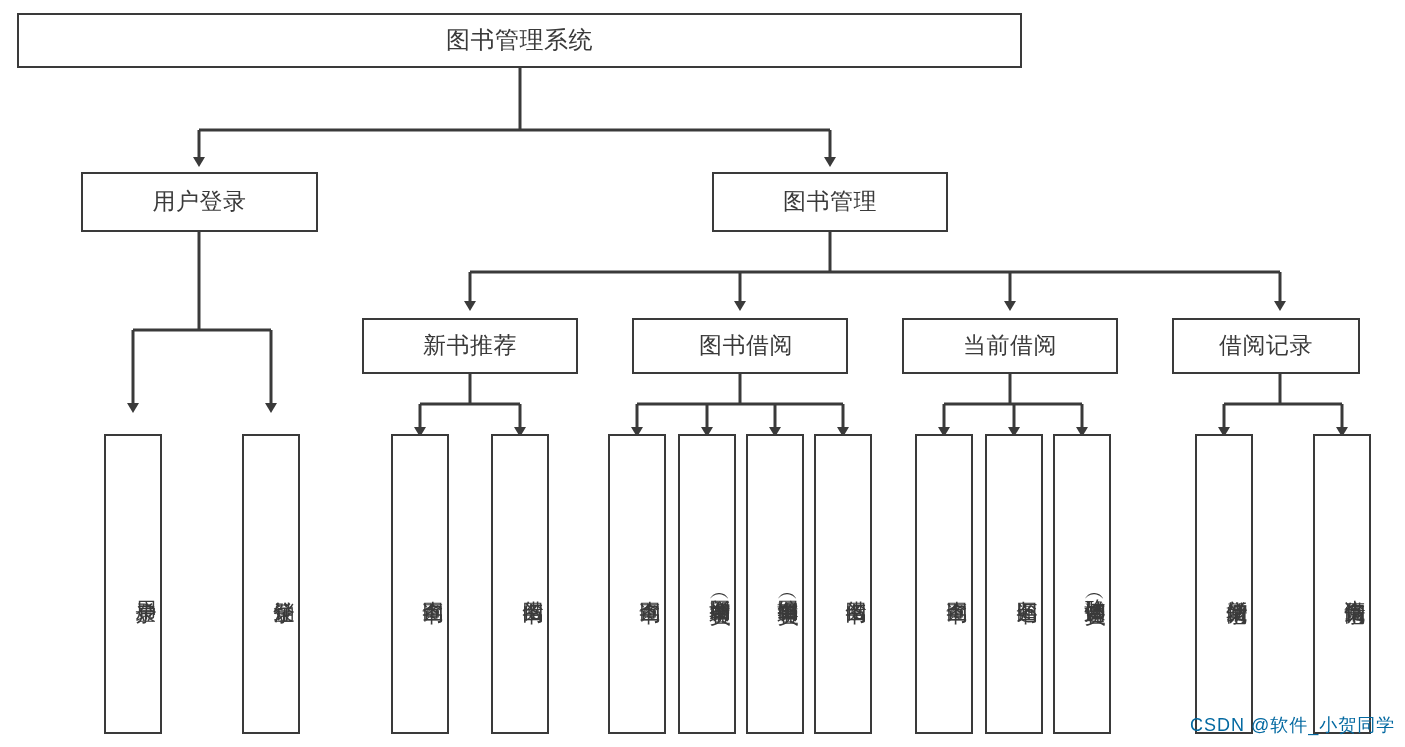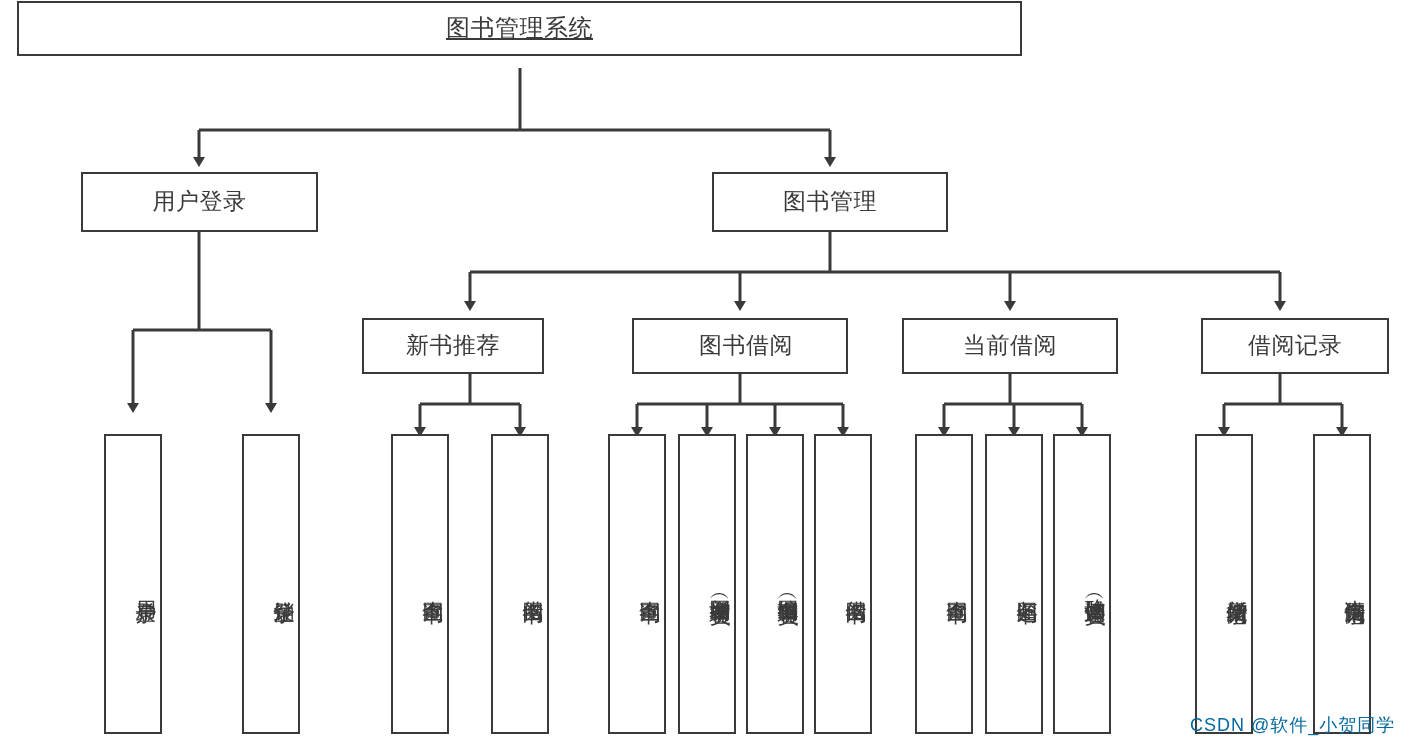--- a/index.html
+++ b/index.html
@@ -124,41 +124,41 @@
       <path d="M1014,404 L1014,428" marker-end="url(#arrow)"></path>
       <path d="M1082,404 L1082,428" marker-end="url(#arrow)"></path>
 
       <path d="M1280,374 L1280,404"></path>
       <path d="M1224,404 L1342,404"></path>
       <path d="M1224,404 L1224,428" marker-end="url(#arrow)"></path>
       <path d="M1342,404 L1342,428" marker-end="url(#arrow)"></path>
     </g>
   </svg>
 
-  <div class="node node-h node-root" style="left:17px; top:1px; width:1005px; height:55px;text-decoration:underline;">
+  <div class="node node-h node-root" style="left:17px; top:13px; width:1005px; height:55px;">
     <span>图书管理系统</span>
   </div>
 
   <div class="node node-h" style="left:81px; top:172px; width:237px; height:60px;">
     <span>用户登录</span>
   </div>
   <div class="node node-h" style="left:712px; top:172px; width:236px; height:60px;text-align:right;">
     <span>图书管理</span>
   </div>
 
-  <div class="node node-h" style="left:362px; top:318px; width:182px; height:56px;">
+  <div class="node node-h" style="left:362px; top:318px; width:216px; height:56px;">
     <span>新书推荐</span>
   </div>
   <div class="node node-h" style="left:632px; top:318px; width:216px; height:56px;padding-left:12px;">
     <span>图书借阅</span>
   </div>
   <div class="node node-h" style="left:902px; top:318px; width:216px; height:56px;">
     <span>当前借阅</span>
   </div>
-  <div class="node node-h" style="left:1172px; top:318px; width:188px; height:56px;margin-left:29px;">
+  <div class="node node-h" style="left:1172px; top:318px; width:188px; height:56px;">
     <span>借阅记录</span>
   </div>
 
   <div class="node node-v" style="left:104px; top:434px; width:58px; height:300px;">
     <span class="vtext">用户登录</span>
   </div>
   <div class="node node-v" style="left:242px; top:434px; width:58px; height:300px;">
     <span class="vtext">注销登录</span>
   </div>
 

